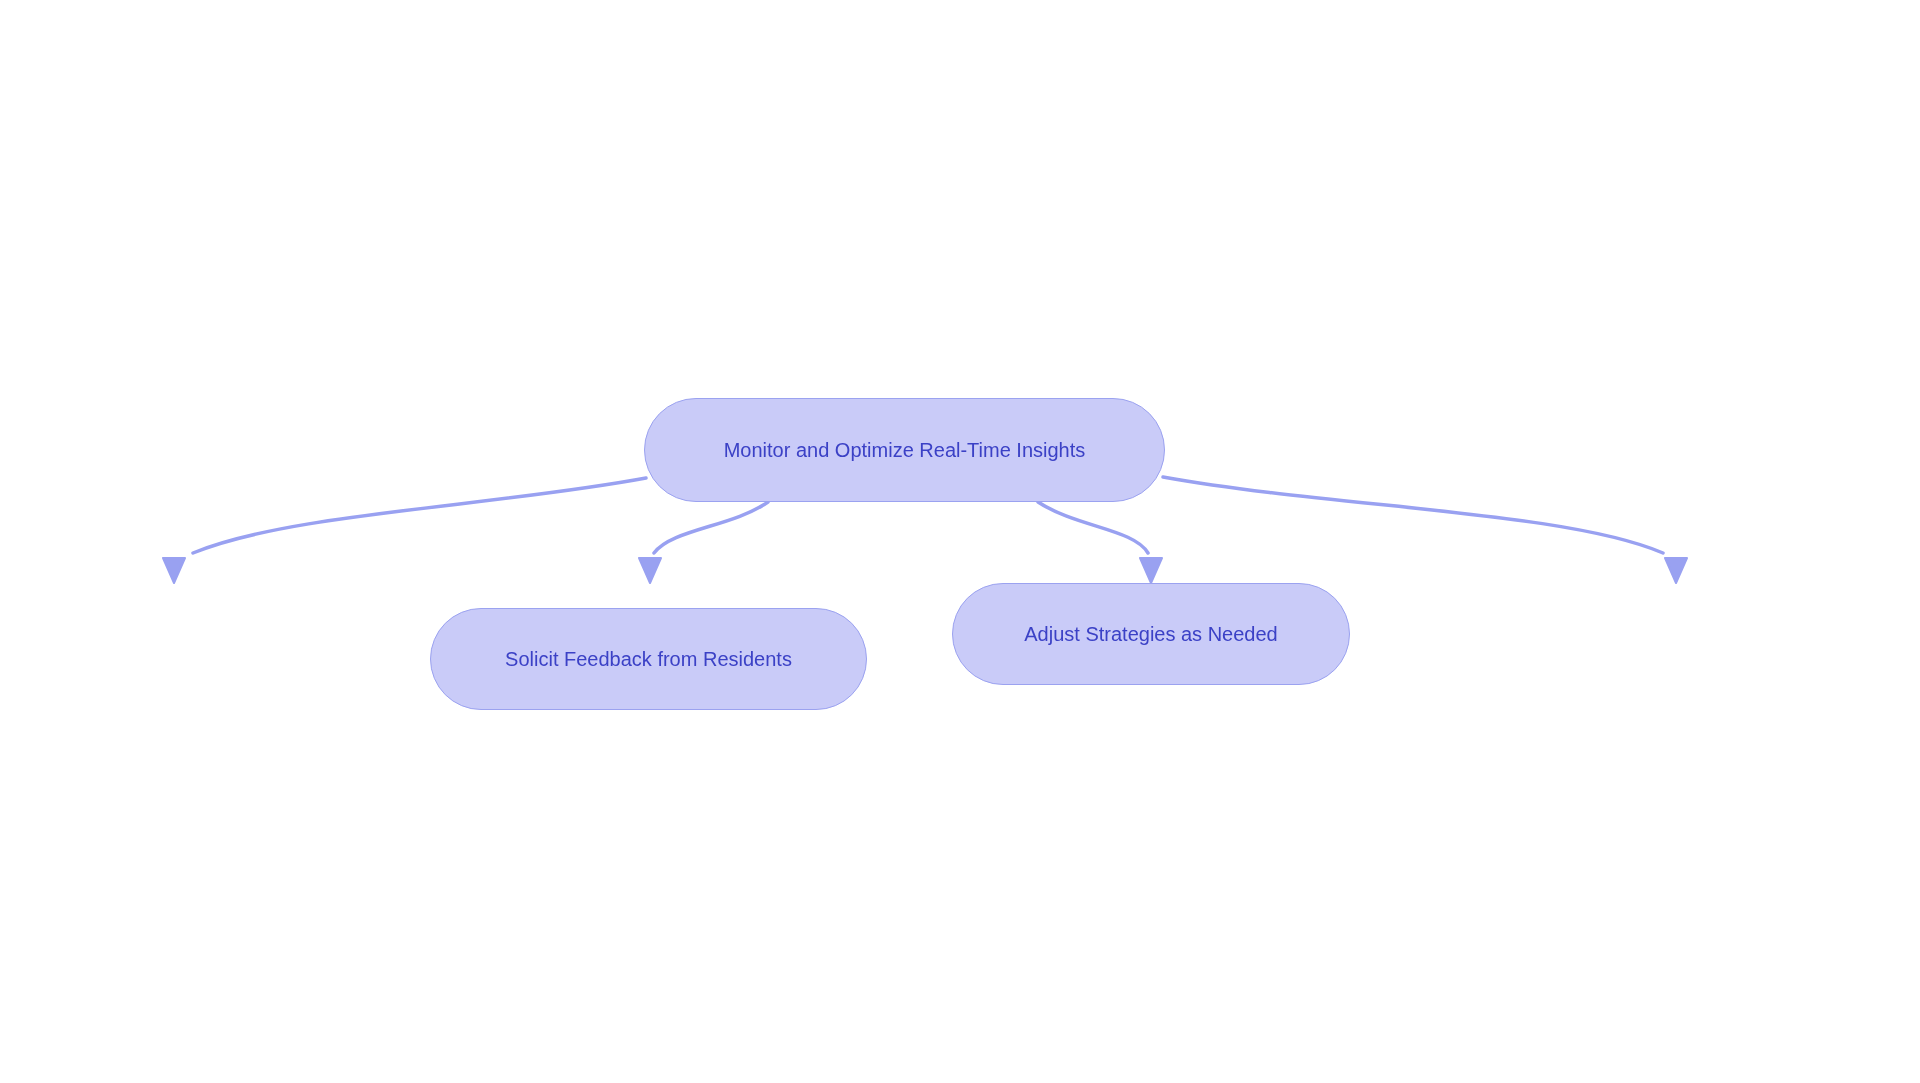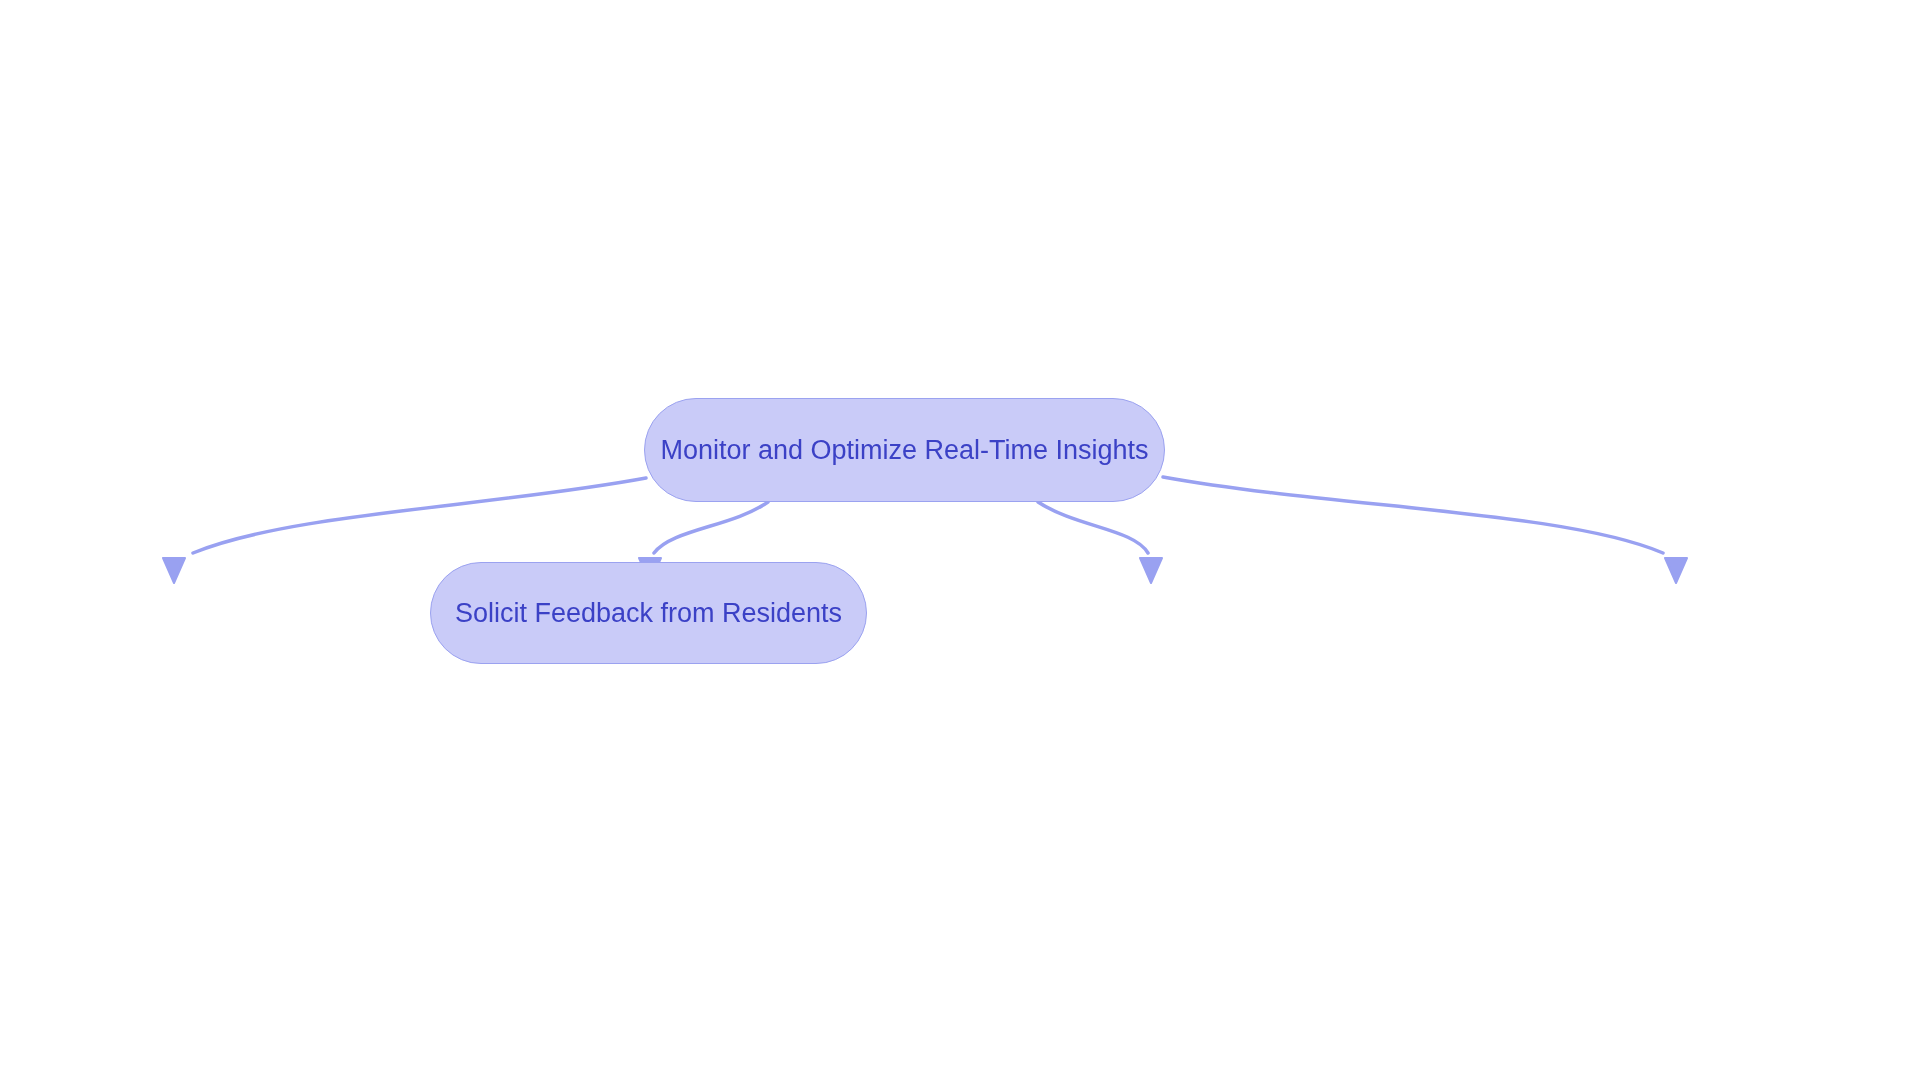--- a/index.html
+++ b/index.html
@@ -37,28 +37,28 @@
   .node {
     position: absolute;
     box-sizing: border-box;
     background: var(--node-fill, #c9cbf8);
     border: 1.5px solid var(--node-border, #9ba2f0);
     border-radius: 52px;
     display: flex;
     align-items: center;
     justify-content: center;
     color: var(--node-text, #3b41c6);
-    font-size: 27px;
+    font-size: 20px;
     line-height: 1.2;
     white-space: nowrap;
     text-align: center;
   }
   .node-root    { left: 644px;  top: 398px; width: 521px; height: 104px; }
   .node-child-1 { left: 13px;   top: 583px; width: 322px; height: 102px; }
-  .node-child-2 { left: 430px;  top: 562px; width: 437px; height: 102px; text-align: right; }
+  .node-child-2 { left: 430px;  top: 608px; width: 437px; height: 102px; text-align: right; }
   .node-child-3 { left: 952px;  top: 583px; width: 398px; height: 102px; }
   .node-child-4 { left: 1445px; top: 583px; width: 462px; height: 102px; }
 </style>
 </head>
 <body>
 
 <div class="canvas">
 
   <svg class="edges" viewBox="0 0 1920 1083" xmlns="http://www.w3.org/2000/svg">
     <path class="edge" d="M 646 478 C 490 507, 290 513, 193 553"></path>
@@ -73,15 +73,18 @@
 
   <div class="node node-root">
     <span>Monitor and Optimize Real-Time Insights</span>
   </div>
 
 
   <div class="node node-child-2">
     <span>Solicit Feedback from Residents</span>
   </div>
 
+  <div class="node node-child-3">
+    <span>Adjust Strategies as Needed</span>
+  </div>
 
 
 </div>
 
 </body></html>

